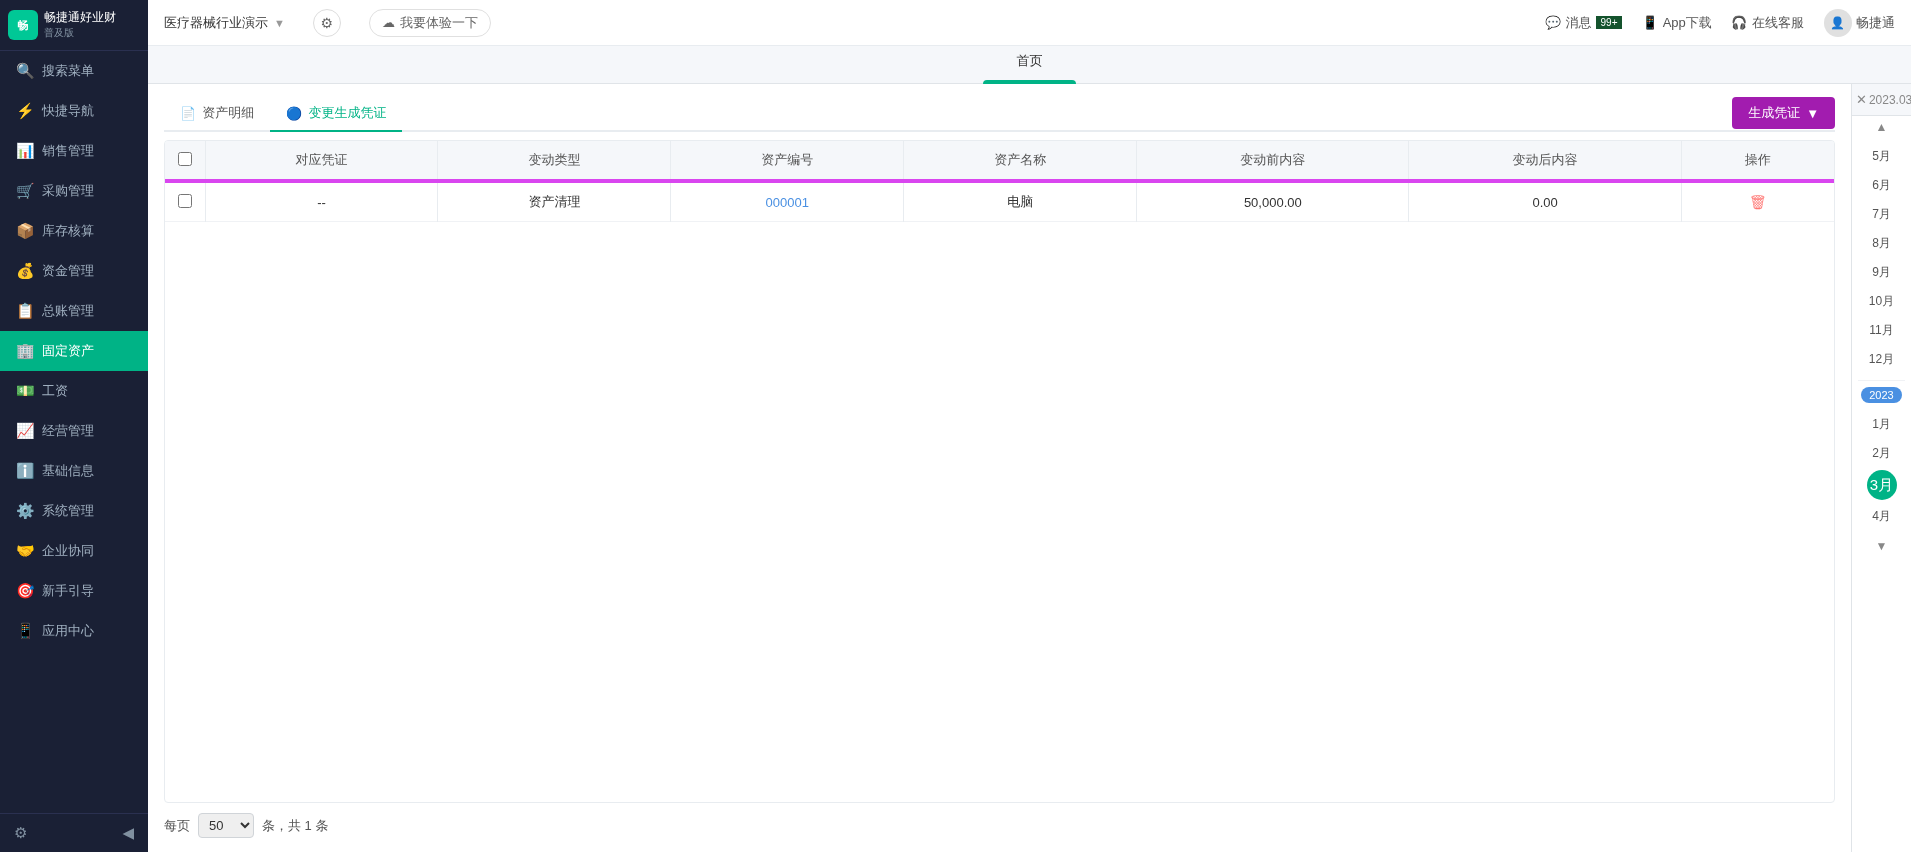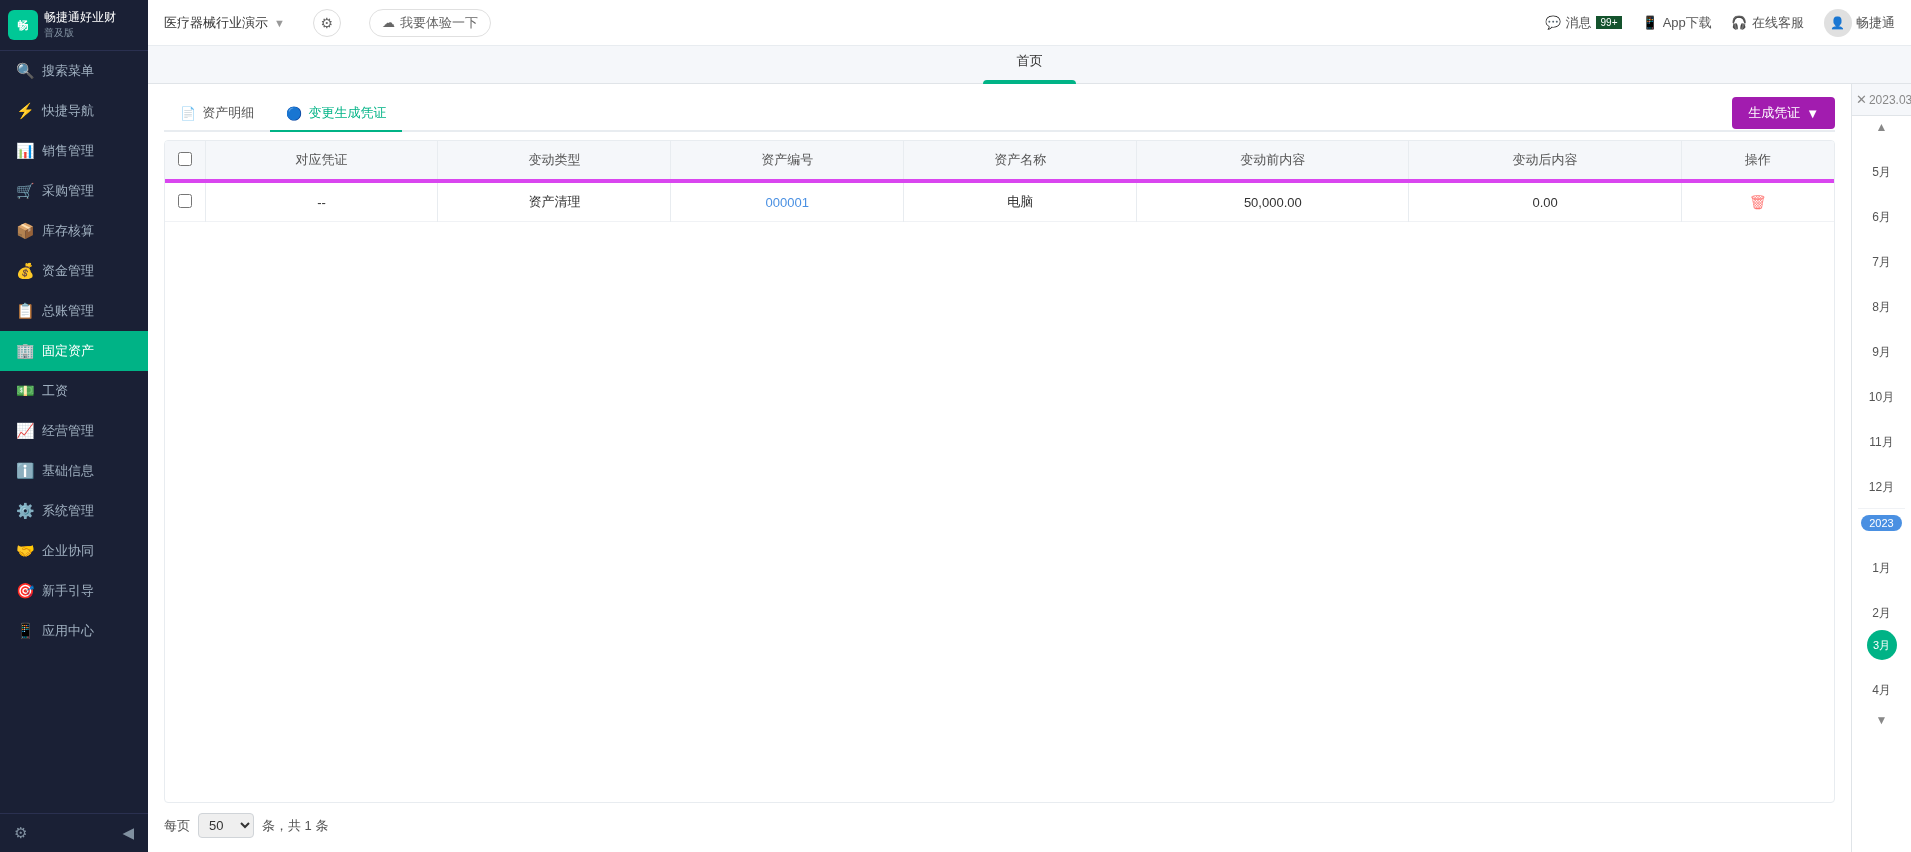--- a/index.html
+++ b/index.html
@@ -322,21 +322,20 @@
     .calendar-scroll::-webkit-scrollbar { width: 0; }
     .cal-month {
       display: flex;
       align-items: center;
       justify-content: center;
       padding: 6px 4px;
       font-size: 12px;
       color: #555;
       cursor: pointer;
       position: relative;
-      margin-top: 16px;
     }
     .cal-month.active {
       background: #00b386;
       color: white;
       border-radius: 50%;
       width: 30px;
       height: 30px;
       margin: 2px auto;
       padding: 0;
       display: flex;
@@ -568,20 +567,20 @@
           <div class="cal-month">11月</div>
           <div class="cal-month">12月</div>
         </div>
         <div class="cal-divider"></div>
         <div style="text-align:center; padding:4px 0;">
           <span style="background:#4a90e2; color:white; border-radius:10px; padding:2px 8px; font-size:11px;">2023</span>
         </div>
         <div class="cal-section">
           <div class="cal-month">1月</div>
           <div class="cal-month">2月</div>
-          <div class="cal-month active" style="background:#00b386; color:white; border-radius:50%; width:30px; height:30px; margin:2px auto; display:flex; align-items:center; justify-content:center; font-size:11px;">3月</div>
+          <div class="cal-month active" style="background:#00b386; color:white; border-radius:50%; width:30px; height:30px; margin:2px auto; display:flex; align-items:center; justify-content:center; font-size:15px;">3月</div>
           <div class="cal-month">4月</div>
         </div>
         <div class="cal-nav-btn" style="text-align:center;">▼</div>
       </div>
     </div>
   </div>
 </div>
 
 </body></html>

